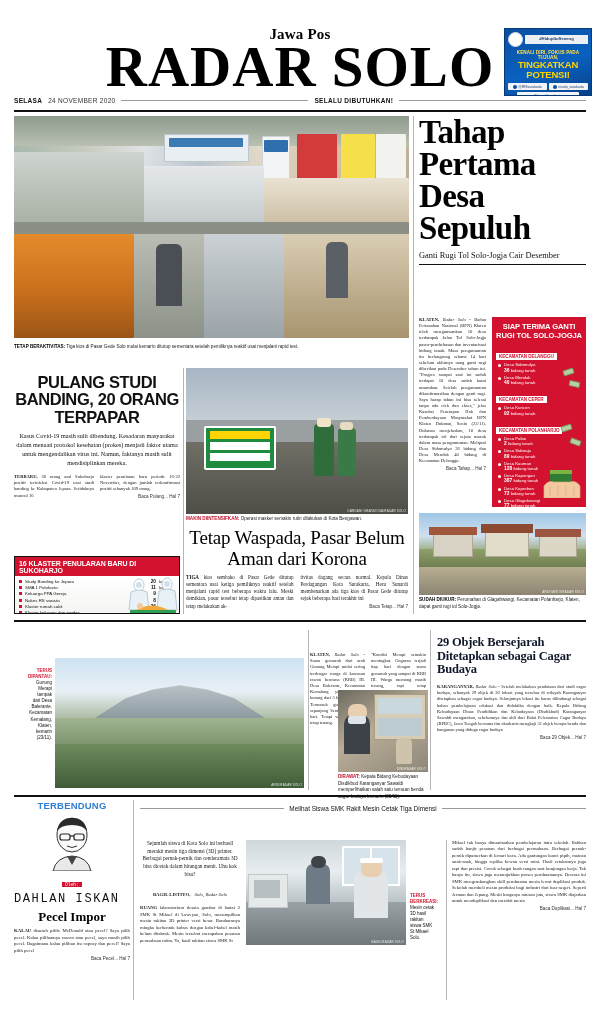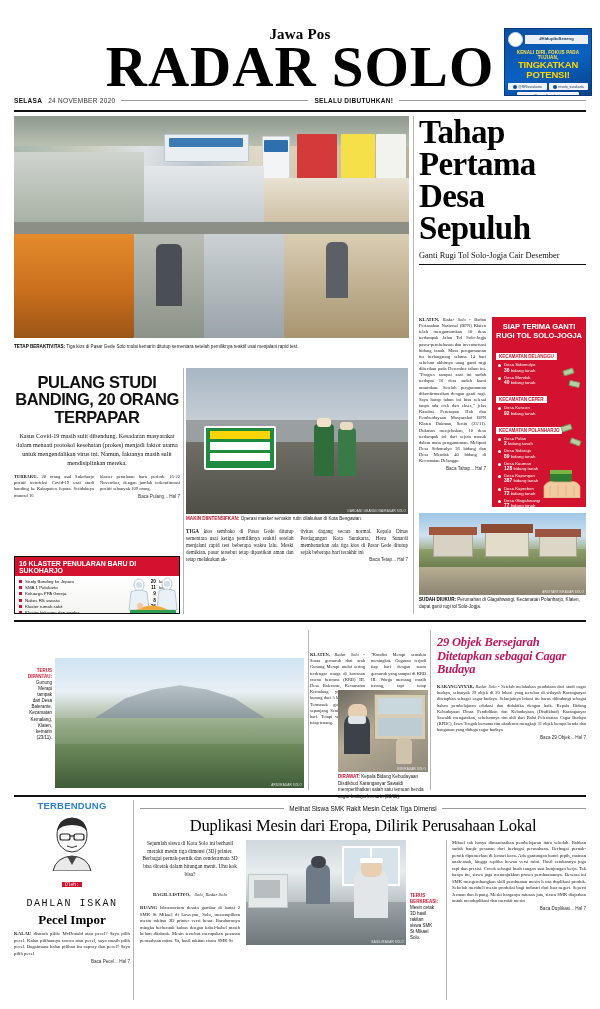--- a/index.html
+++ b/index.html
@@ -102,29 +102,29 @@
   .ilabel { font-family:"Liberation Sans",sans-serif; font-size:4.4px; color:#111; flex:1; white-space:nowrap; overflow:hidden;}
   .inum { font-family:"Liberation Sans",sans-serif; font-weight:bold; font-size:4.8px; color:#111; text-align:right; width:13px;}
   .iunit { font-family:"Liberation Sans",sans-serif; font-size:4.3px; color:#111; width:16px;}
 
   
   .mid { position:absolute; left:186px; top:368px; width:222px; }
   .mid-hl { font-family:"Liberation Serif", serif; font-weight:normal; font-size:19px; line-height:1.1; text-align:center; color:#000; letter-spacing:-.2px;}
 
   
   .sec2-hl { font-family:"Liberation Serif",serif; font-weight:bold; font-size:17.5px; line-height:1; color:#000; letter-spacing:-.3px;}
-  .sec3-hl { font-family:"Liberation Serif",serif; font-weight:bold; font-size:12.5px; line-height:1.08; color:#be185d; letter-spacing:-.2px;font-style:italic;}
+  .sec3-hl { font-family:"Liberation Serif",serif; font-weight:bold; font-size:12.5px; line-height:1.08; color:#0f172a; letter-spacing:-.2px;}
   .sidelabel { font-family:"Liberation Sans",sans-serif; font-weight:bold; font-size:4.5px; color:#d2122e; line-height:1.35; text-align:right;}
   .sidelabel .blk { color:#111; font-weight:normal; }
 
   
   .persp { position:absolute; left:14px; top:800px; width:116px; }
   .persp-title { font-family:"Liberation Sans",sans-serif; font-weight:bold; font-size:9.5px; color:#2f7fd0; text-align:center; letter-spacing:.2px;}
   .persp-oleh { background:#d2122e; color:#fff; font-family:"Liberation Mono",monospace; font-size:4.6px; padding:0 3px; display:inline-block;}
-  .persp-name { font-family:"Liberation Mono",monospace; font-size:10px; letter-spacing:1.6px; text-align:center; color:#111; margin-top:8px;}
+  .persp-name { font-family:"Liberation Mono",monospace; font-size:12px; letter-spacing:1.6px; text-align:left; color:#111; margin-top:2px;}
   .persp-hl { font-family:"Liberation Serif",serif; font-weight:bold; font-size:13px; text-align:center; color:#000; margin-top:3px;}
 
   .kicker-rule { display:flex; align-items:center; gap:5px; }
   .kicker-rule .kr { flex:1; height:1px; background:#9a9a9a;}
   .kicker-txt { font-family:"Liberation Sans",serif; font-size:6.4px; color:#111; white-space:nowrap;}
   .bot-hl { font-family:"Liberation Serif",serif; font-size:16.5px; text-align:center; color:#000; letter-spacing:-.2px;}
 </style>
 </head>
 <body>
 
@@ -362,20 +362,21 @@
       <div style="position:absolute;left:128px;top:56px;width:20px;height:52px;background:#2f6d3a;border-radius:4px 4px 0 0;"></div>
       <div style="position:absolute;left:131px;top:50px;width:14px;height:9px;background:#f0e3c8;border-radius:3px;"></div>
       <div style="position:absolute;left:152px;top:60px;width:18px;height:48px;background:#3a7a46;border-radius:4px 4px 0 0;"></div>
       <div style="position:absolute;left:154px;top:54px;width:13px;height:8px;background:#e8dcc2;border-radius:3px;"></div>
       <div class="credit">DARDANI GRANDIOSA/RADAR SOLO</div>
     </div>
     <div class="cap" style="margin-top:2px;">
       <b class="red">MAKIN DIINTENSIFKAN:</b>
       <span>Operasi masker semakin rutin dilakukan di Kota Bengawan.</span>
     </div>
+    <div class="mid-hl" style="margin-top:5px;">Tetap Waspada, Pasar Belum Aman dari Korona</div>
     <div style="display:flex;gap:7px;margin-top:5px;">
       <div style="flex:1;">
         <div class="body">
           <b style="font-variant:small-caps;">TIGA</b>
           <span>kios sembako di Pasar Gede ditutup sementara usai ketiga pemiliknya reaktif setelah menjalani rapid test beberapa waktu lalu. Meski demikian, pasar tersebut tetap dipastikan aman dan tetap melakukan ak-</span>
         </div>
       </div>
       <div style="flex:1;">
         <div class="body">tivitas dagang secara normal. Kepala Dinas Perdagangan Kota Surakarta, Heru Sunardi membenarkan ada tiga kios di Pasar Gede ditutup sejak beberapa hari terakhir ini</div>
         <div class="readmore" style="margin-top:1px;">Baca Tetap... Hal 7</div>
@@ -498,21 +499,20 @@
   </div>
 
   <div class="vrule" style="left:133px;top:800px;height:200px;"></div>
 
   <div style="position:absolute;left:140px;top:805px;width:446px;">
     <div class="kicker-rule">
       <span class="kr"></span>
       <span class="kicker-txt">Melihat Siswa SMK Rakit Mesin Cetak Tiga Dimensi</span>
       <span class="kr"></span>
     </div>
-    <div class="bot-hl" style="margin-top:4px;">Duplikasi Mesin dari Eropa, Dilirik Perusahaan Lokal</div>
   </div>
 
   <div style="position:absolute;left:140px;top:840px;width:100px;">
     <div class="body" style="font-size:5.3px;text-align:center;line-height:1.45;">Sejumlah siswa di Kota Solo ini berhasil merakit mesin tiga dimensi (3D) printer. Berbagai pernak-pernik dan cenderamata 3D bisa dicetak dalam hitungan menit. Uhu kok bisa?</div>
     <div style="text-align:center;margin-top:4px;">
       <span class="body" style="font-size:4.8px;font-weight:bold;font-variant:small-caps;">BAGIL LISTIYO,</span>
       <span class="body" style="font-size:4.8px;font-style:italic;">Solo, Radar Solo</span>
     </div>
     <div class="body" style="font-size:4.7px;margin-top:5px;">
       <b style="font-variant:small-caps;">RUANG</b>

